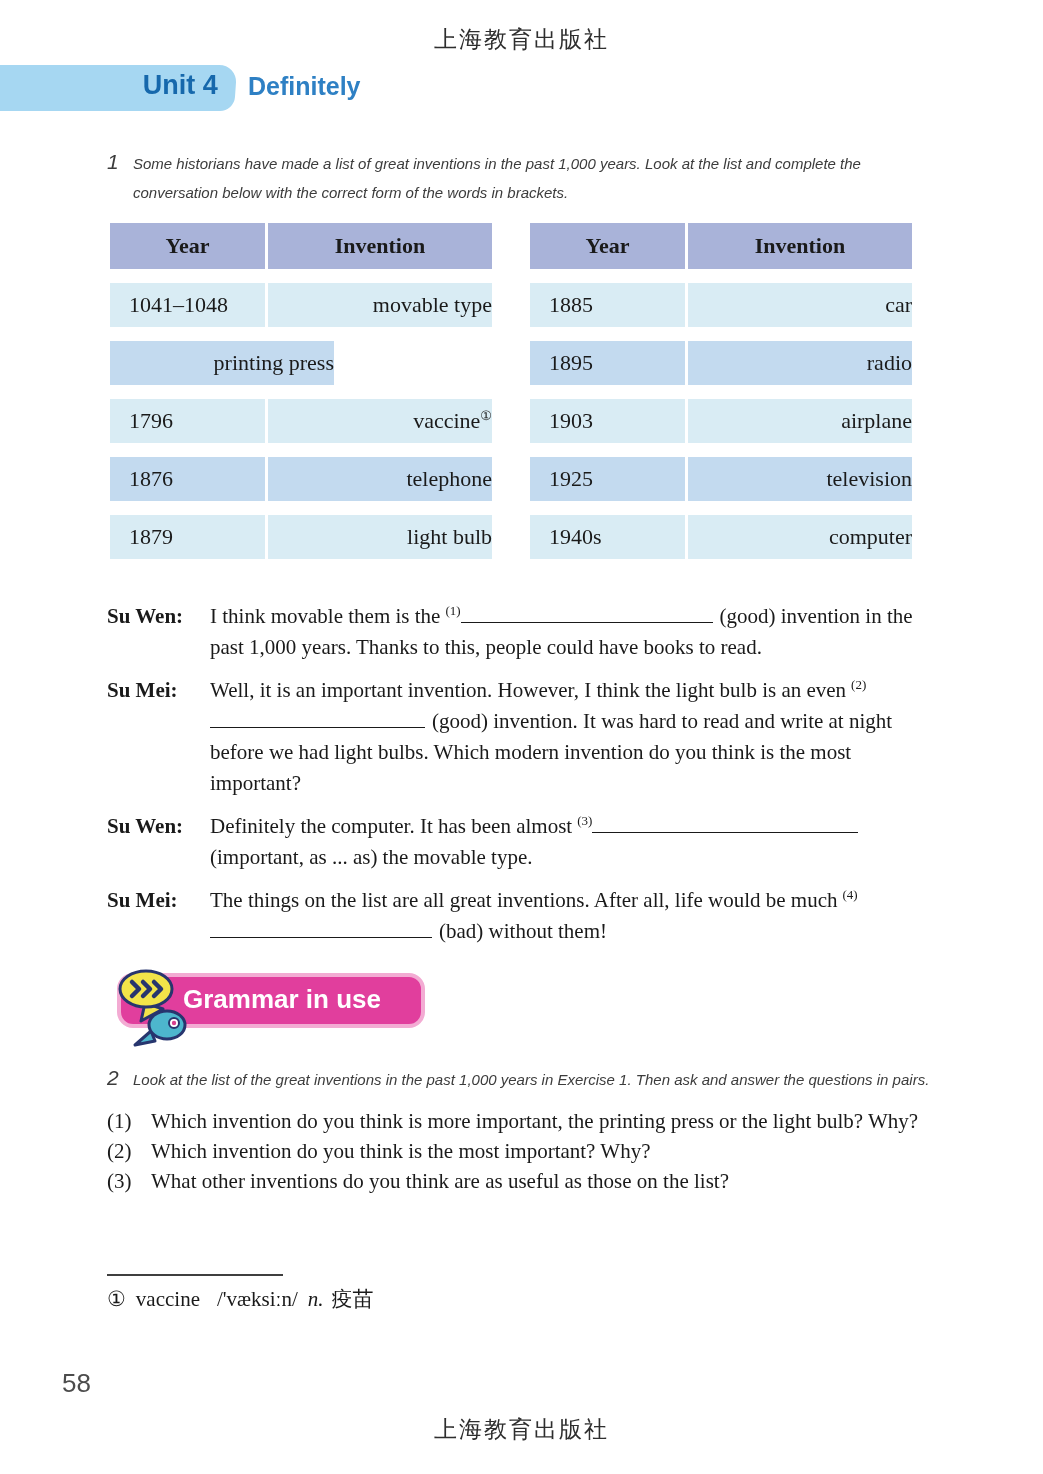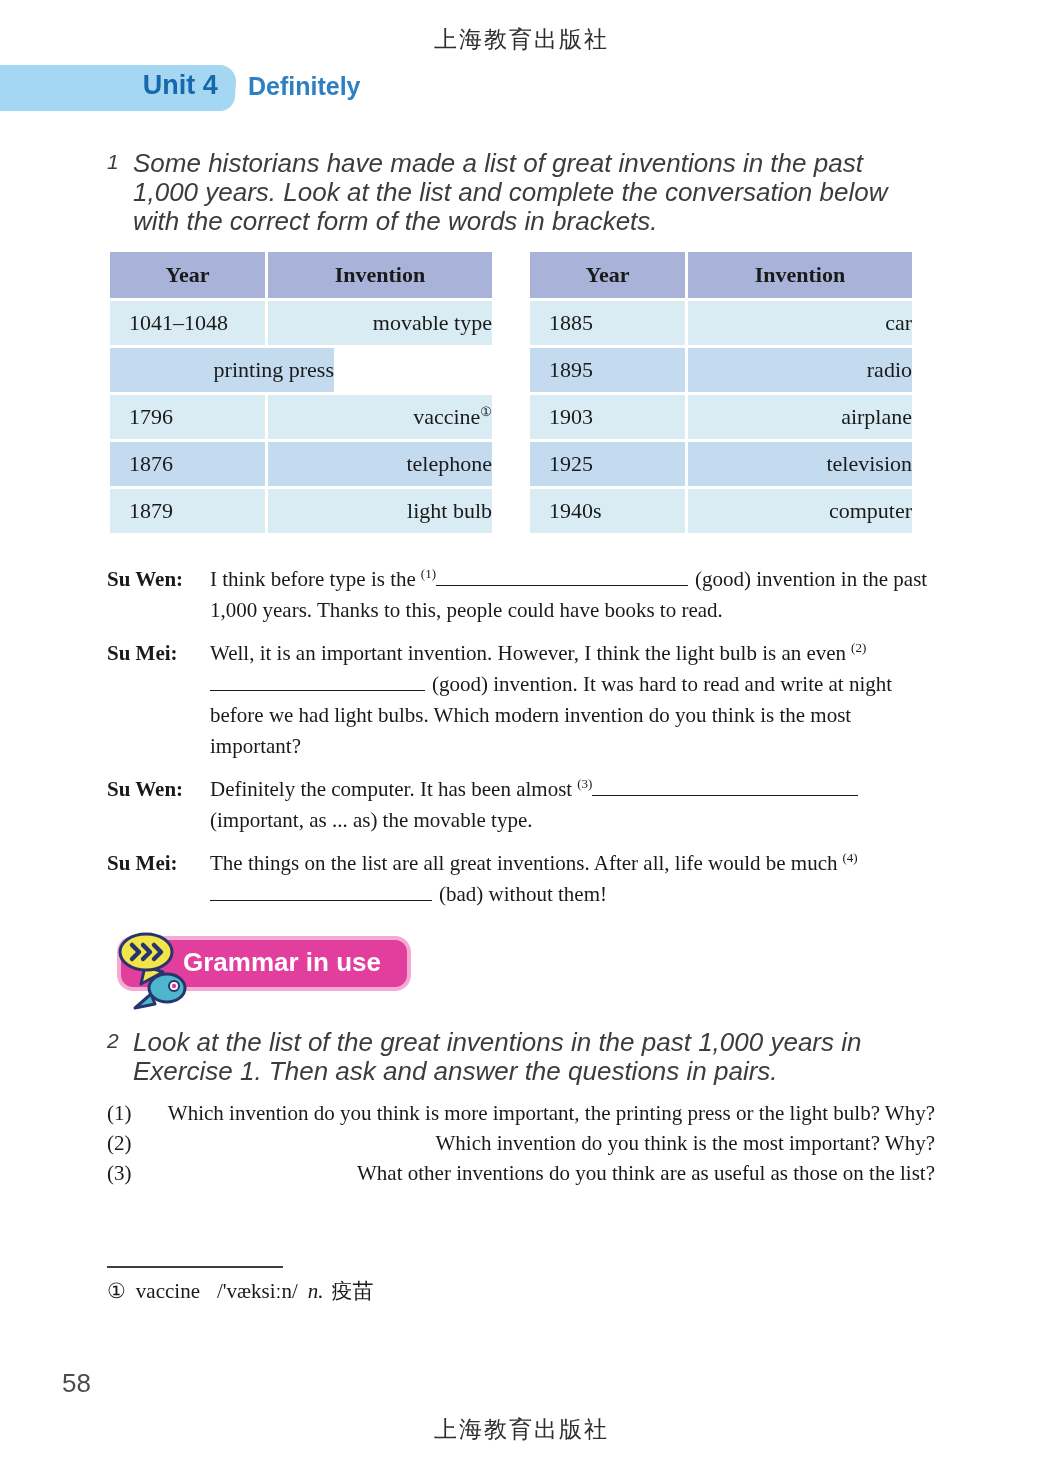--- a/index.html
+++ b/index.html
@@ -24,25 +24,25 @@
   .unit-title { position:absolute; left:248px; top:7px;
     font-family:"Liberation Sans", sans-serif; font-weight:bold; font-size:25px;
     color:var(--title_text,#2e80c4); }
   
   .content { margin:0 108px 0 107px; }
   
   .exercise { display:flex; margin-top:38px; }
   .ex-num { width:26px; flex-shrink:0; font-family:"Liberation Sans", sans-serif;
     font-style:italic; font-size:21px; color:var(--instr_color,#3c3c3c); padding-top:1px; }
   .ex-instruction { font-family:"Liberation Sans", sans-serif; font-style:italic;
-    font-size:26px; line-height:29px; color:var(--instr_color,#3c3c3c); }
+    font-size:15px; line-height:29px; color:var(--instr_color,#3c3c3c); }
   
   .tables-wrap { display:flex; gap:38px; margin-top:16px; margin-left:3px; }
   .inv-table { width:382px; }
-  .t-row { display:flex; gap:3px; margin-bottom:3px; }
+  .t-row { display:flex; gap:3px; margin-bottom:14px; }
   .cell { font-size:22px; }
   .cell.year { width:155px; flex-shrink:0; }
   .cell.invention { width:224px;text-align:right; }
   .head .cell { background:var(--table_header_bg,#a9b3d9); font-weight:bold;
     text-align:center; height:46px; line-height:46px; }
   .body-row .cell { height:44px; line-height:44px; padding-left:19px; }
   .body-row.cyan .cell { background:var(--row_cyan,#d9ecf4); }
   .body-row.blue .cell { background:var(--row_blue,#c3daef); }
   .cell-ref { font-size:13px; vertical-align:super; line-height:0; }
   
@@ -53,29 +53,29 @@
   .sup { font-size:13px; vertical-align:super; line-height:0; margin-left:5px; }
   .blank { display:inline-block; border-bottom:1.6px solid #1a1a1a; height:14px;
     margin-right:7px; }
   .blank-1 { width:252px; } .blank-2 { width:215px; } .blank-3 { width:266px; }
   .blank-4 { width:222px; }
   
   .badge-row { margin-top:20px; position:relative; height:72px; }
   .grammar-badge { position:absolute; left:10px; top:6px; display:inline-flex;
     align-items:center; background:var(--badge_pink,#e13e9d);
     border:4px solid var(--badge_border,#f3abd3); border-radius:16px;
-    padding:7px 26px 9px 62px; }
+    padding:7px 40px 9px 62px; }
   .grammar-badge-label { font-family:"Liberation Sans", sans-serif; font-weight:bold;
     font-size:26px; color:#ffffff; }
   .badge-icon { position:absolute; left:-6px; top:-12px; width:86px; height:86px; }
   
   .questions { margin-top:12px; }
   .q { display:flex; font-size:21px; line-height:30px; }
   .qnum { width:44px; flex-shrink:0; }
-  .qtext { flex:1;text-align:right; }
+  .qtext { flex:1; }
   
   .footnote { margin-top:78px; }
   .footnote-rule { width:176px; border-top:2px solid #3f3f3f; margin-bottom:9px; }
   .footnote-line { font-size:21px; }
   .footnote-line .marker { margin-right:10px; }
   .footnote-line .phon { margin-left:17px; }
   .footnote-line .pos { font-style:italic; margin-left:10px; margin-right:8px; }
   
   .page-number { position:absolute; left:62px; top:1368px;
     font-family:"Liberation Sans", sans-serif; font-size:26px;
@@ -154,21 +154,21 @@
       <div class="t-row body-row cyan">
         <div class="cell year">1940s</div>
         <div class="cell invention">computer</div>
       </div>
     </div>
   </div>
 
   <div class="conversation">
     <div class="turn">
       <div class="speaker">Su Wen:</div>
-      <div class="line"><span>I think before type is the</span><sup class="sup">(1)</sup><span class="blank blank-1"></span><span>(good) invention in the past 1,000 years. Thanks to this, people could have books to read.</span></div>
+      <div class="line"><span>I think movable them is the</span><sup class="sup">(1)</sup><span class="blank blank-1"></span><span>(good) invention in the past 1,000 years. Thanks to this, people could have books to read.</span></div>
     </div>
     <div class="turn">
       <div class="speaker">Su Mei:</div>
       <div class="line"><span>Well, it is an important invention. However, I think the light bulb is an even</span><sup class="sup">(2)</sup><span class="blank blank-2"></span><span>(good) invention. It was hard to read and write at night before we had light bulbs. Which modern invention do you think is the most important?</span></div>
     </div>
     <div class="turn">
       <div class="speaker">Su Wen:</div>
       <div class="line"><span>Definitely the computer. It has been almost</span><sup class="sup">(3)</sup><span class="blank blank-3"></span><span>(important, as ... as) the movable type.</span></div>
     </div>
     <div class="turn">

